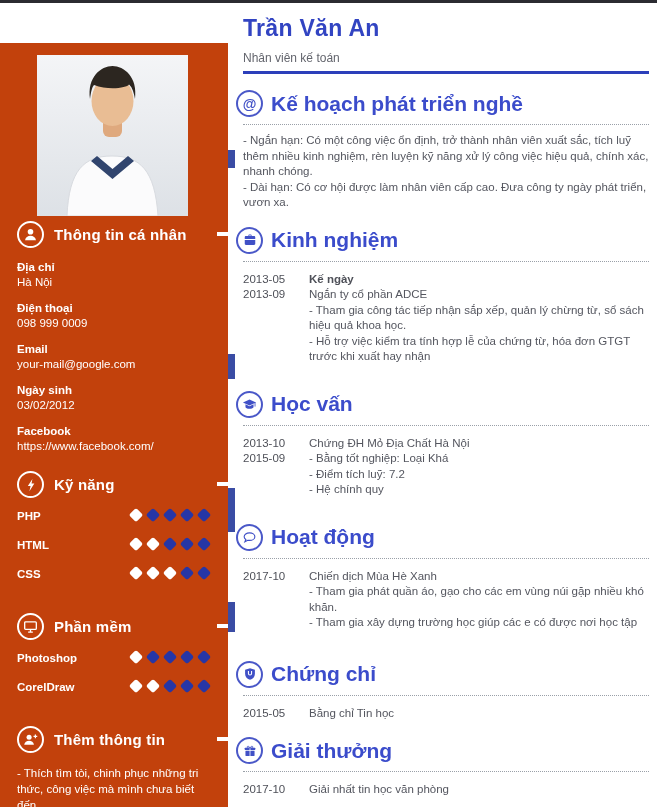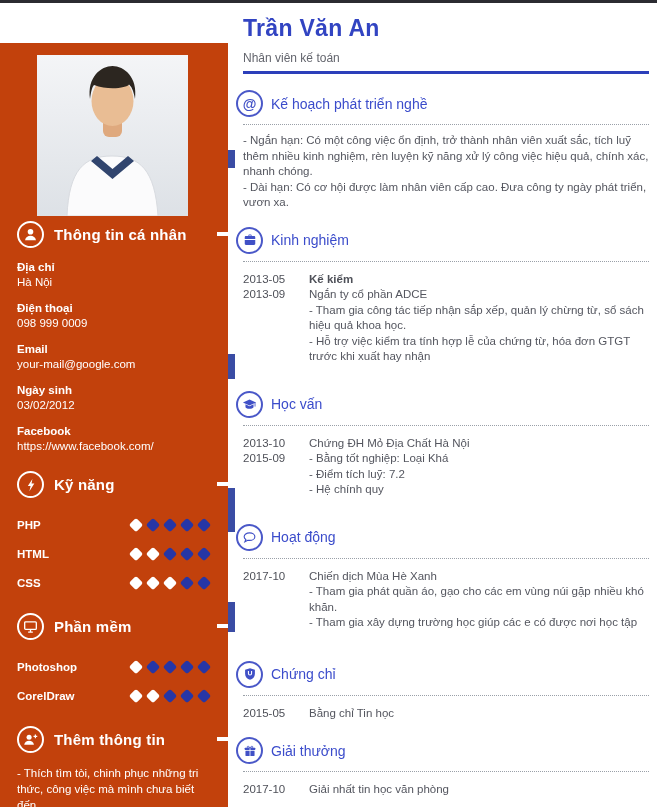--- a/index.html
+++ b/index.html
@@ -16,40 +16,40 @@
   .sb-sec{position:relative;}
   .sb-head{position:relative;display:flex;align-items:center;gap:10px;margin:0 0 12px 0;}
   .sb-circ{width:27px;height:27px;border:2px solid #fff;border-radius:50%;display:flex;align-items:center;justify-content:center;flex-shrink:0;box-sizing:border-box;color:#fff;}
   .sb-title{font-size:15px;font-weight:bold;letter-spacing:.2px;}
   .sb-dash{position:absolute;right:-17px;top:11px;width:11px;height:4px;background:#fff;}
 
   .field{margin-bottom:12px;font-size:11.5px;line-height:14px;}
   .field .lbl{font-weight:bold;margin-bottom:1px;}
   .field .val{font-weight:normal;}
 
-  .skill-row{display:flex;align-items:center;justify-content:space-between;height:29px;font-size:11.5px;font-weight:bold;}
+  .skill-row{display:flex;align-items:flex-start;justify-content:space-between;height:29px;font-size:11.5px;font-weight:bold;}
   .diamonds{display:flex;gap:7px;margin-right:2px;}
   .dia{width:10px;height:10px;border-radius:2px;transform:rotate(45deg);background:#2636a6;}
   .dia.on{background:#fff;}
 
   .sb-lines{font-size:11.5px;line-height:16px;}
 
   
   .notch{position:absolute;left:228px;width:7px;background:#3a4ca4;z-index:4;}
 
   
   .main{position:absolute;top:3px;left:228px;width:429px;box-sizing:border-box;padding:12px 8px 0 15px;}
   .name{margin:0;font-size:23px;font-weight:bold;color:#3244c2;letter-spacing:.3px;}
   .jobtitle{margin-top:9px;font-size:12px;color:#63656d;}
   .title-rule{margin-top:6px;height:3px;background:#2c3fba;}
 
   .msec{margin-top:16px;}
   .msec-head{display:flex;align-items:center;gap:8px;margin-left:-7px;color:#3b4ccb;}
   .m-circ{width:27px;height:27px;border:2px solid #4a58c8;border-radius:50%;display:flex;align-items:center;justify-content:center;flex-shrink:0;box-sizing:border-box;color:#4050c6;}
-  .m-title{font-size:14px;font-weight:normal;}
+  .m-title{font-size:21px;font-weight:bold;}
   .dotline{margin-top:7px;border-top:1px dotted #9aa0a8;height:0;}
 
   .para{margin-top:8px;font-size:11.5px;line-height:15.5px;color:#54565f;}
   .entry{display:flex;margin-top:10px;font-size:11.5px;line-height:15.5px;color:#54565f;}
   .dates{width:66px;flex-shrink:0;font-weight:normal;color:#4e5058;}
   .desc{flex:1;}
   .desc .hd{font-weight:bold;color:#4e5058;}
 
   .gap-lg{margin-top:26px;}
   .gap-xl{margin-top:30px;}
@@ -243,21 +243,21 @@
         </span>
         <span class="m-title">Kinh nghiệm</span>
       </div>
       <div class="dotline"></div>
       <div class="entry">
         <div class="dates">
           <div>2013-05</div>
           <div>2013-09</div>
         </div>
         <div class="desc">
-          <div class="hd">Kế kiểm</div>
+          <div class="hd">Kế ngày</div>
           <div>Ngắn ty cổ phần ADCE</div>
           <div>- Tham gia công tác tiếp nhận sắp xếp, quản lý chừng từ, sổ sách hiệu quả khoa học.</div>
           <div>- Hỗ trợ việc kiểm tra tính hợp lễ của chứng từ, hóa đơn GTGT trước khi xuất hay nhận</div>
         </div>
       </div>
     </section>
 
     <section class="msec gap-lg">
       <div class="msec-head">
         <span class="m-circ">

